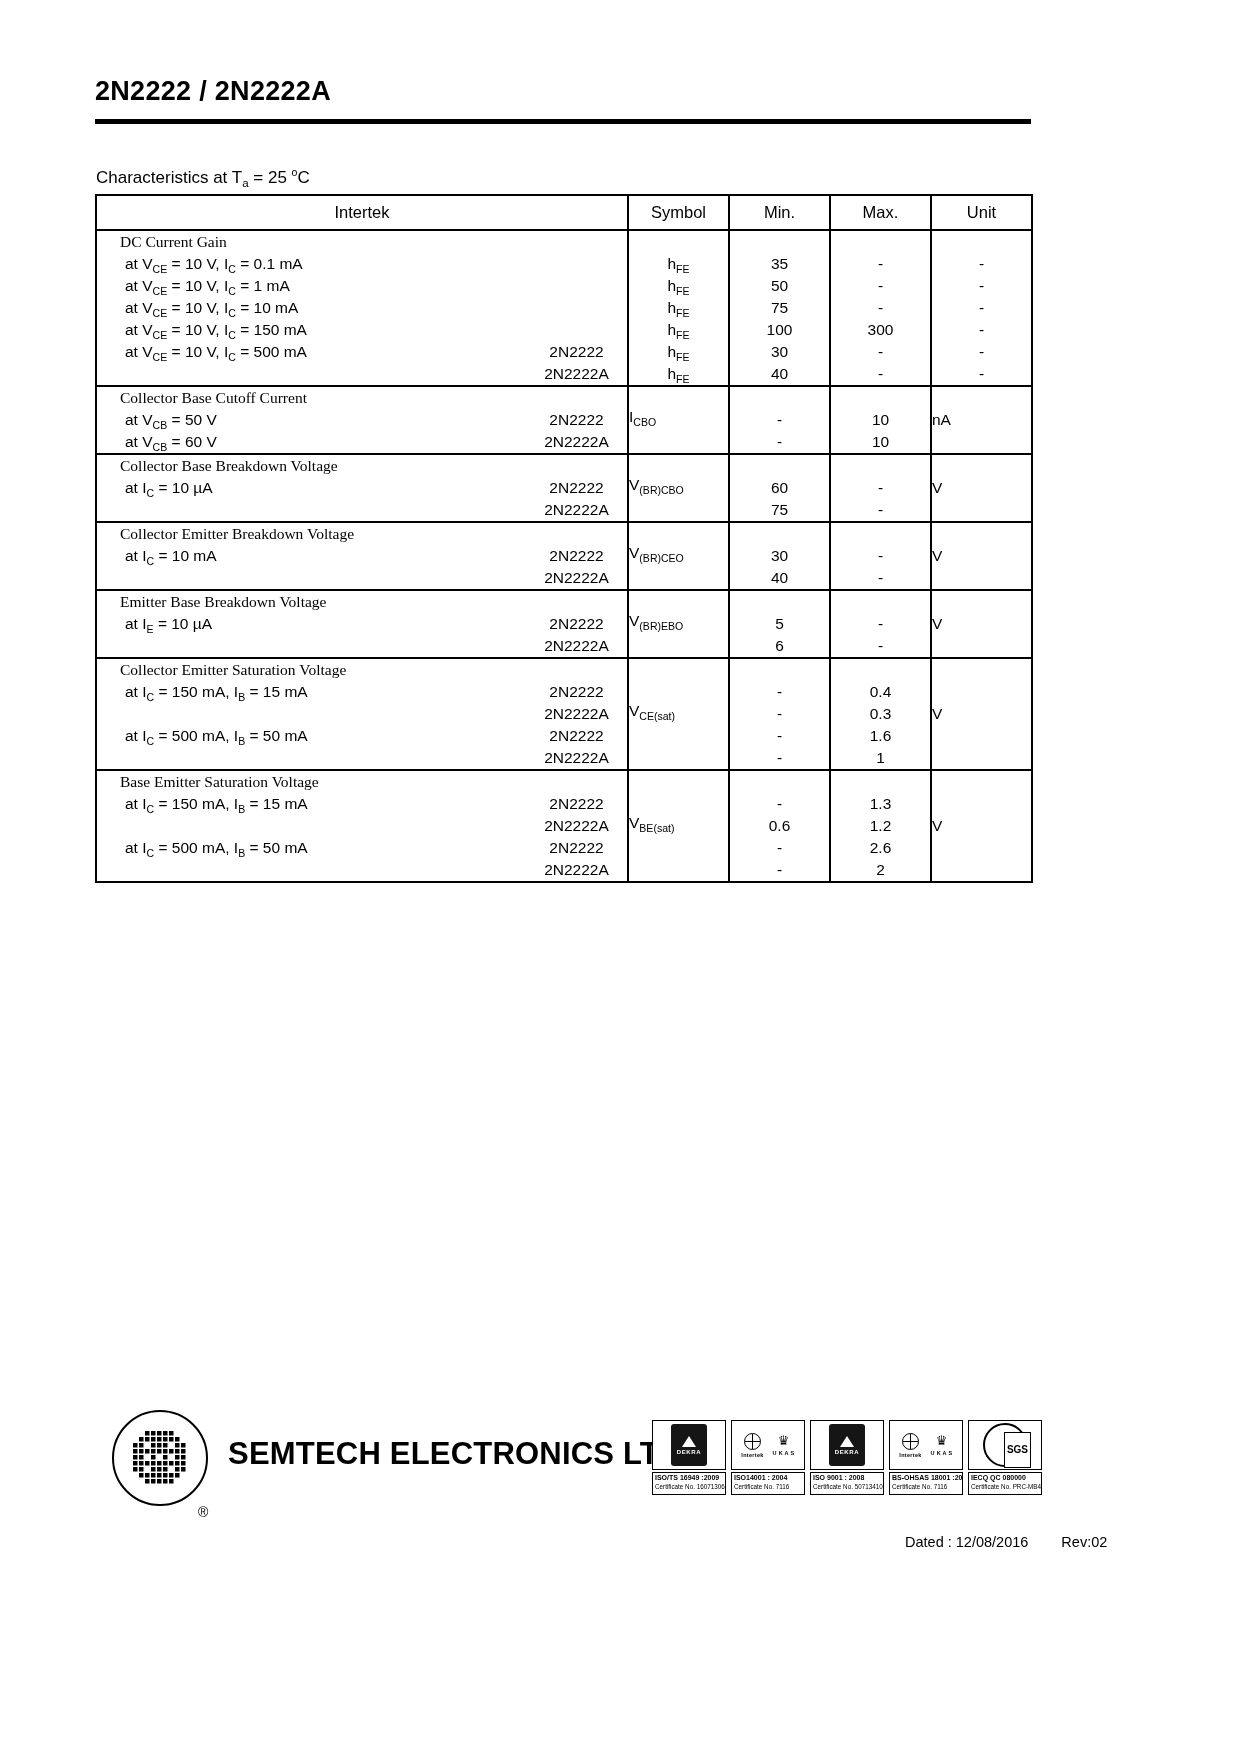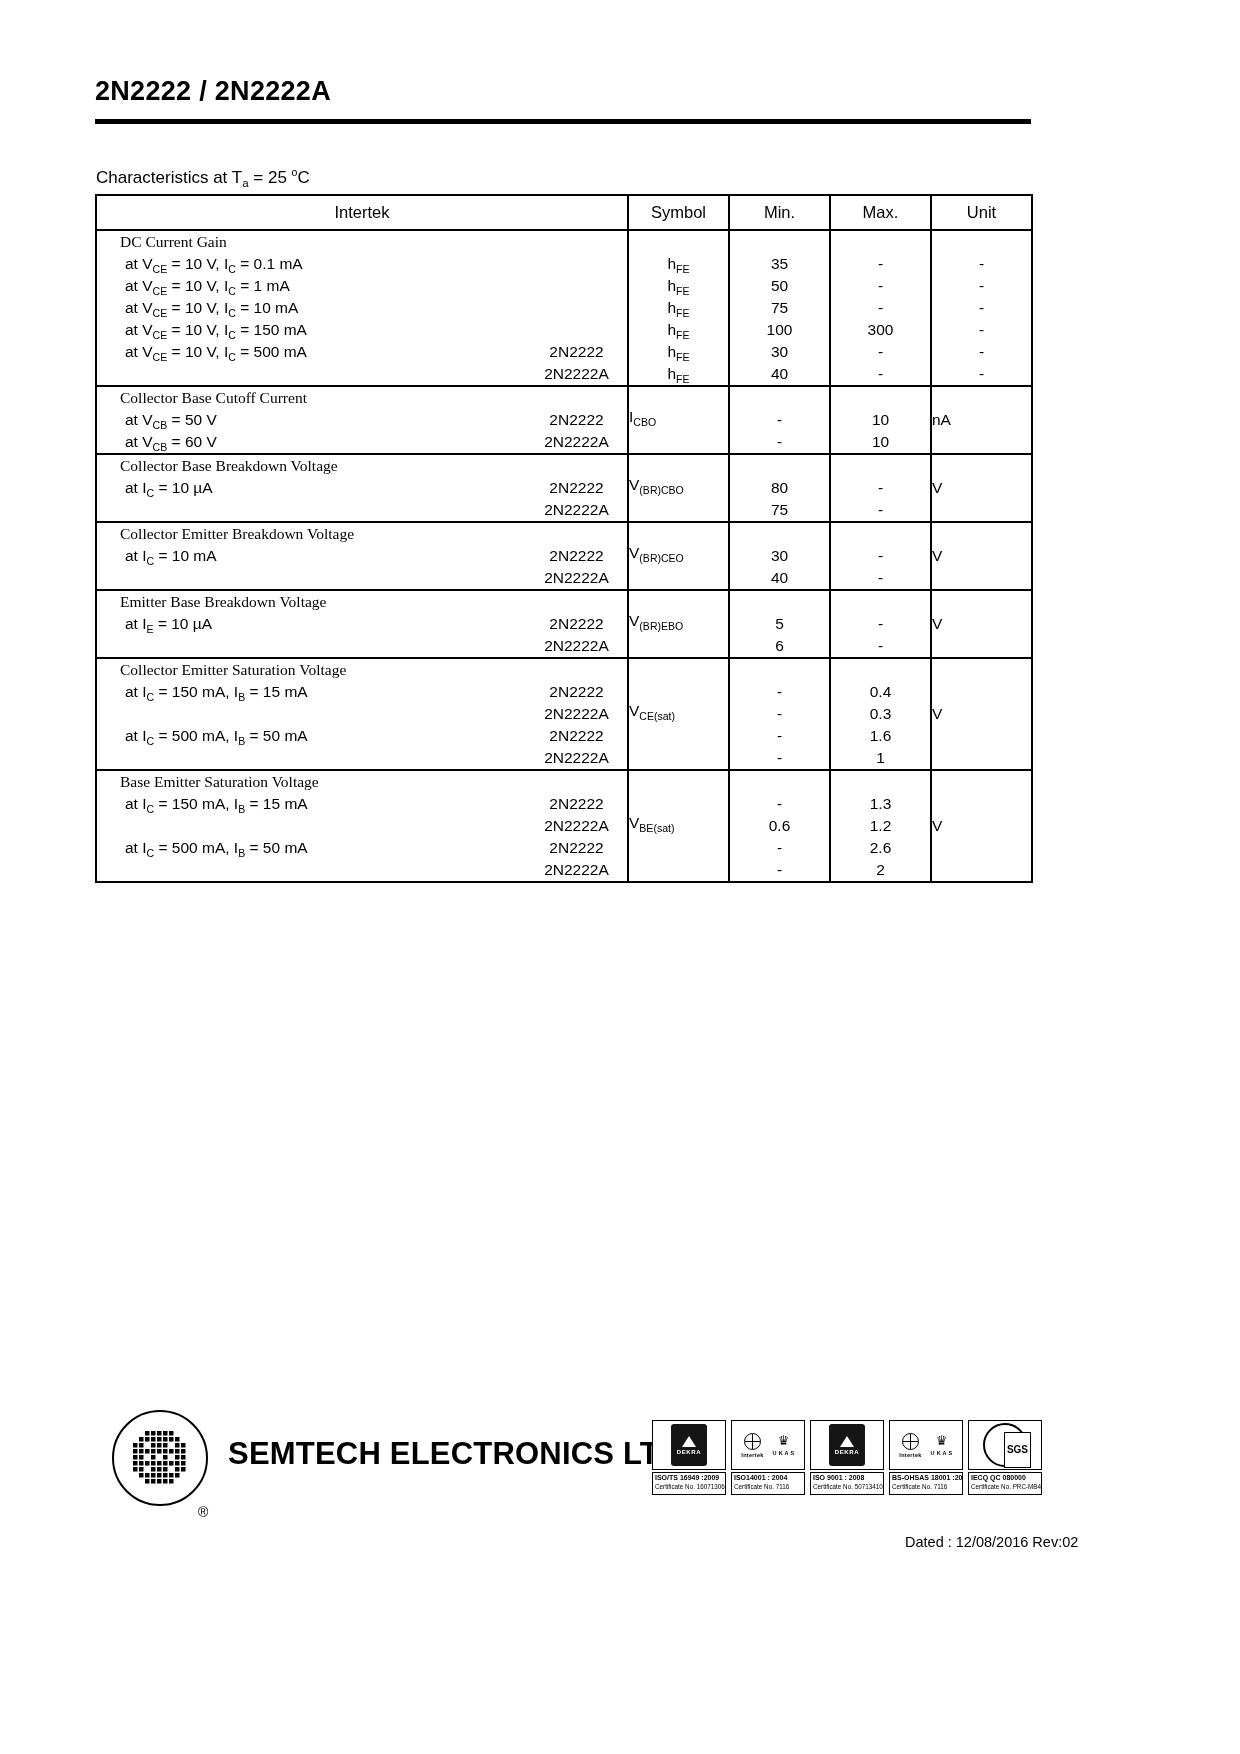--- a/index.html
+++ b/index.html
@@ -48,21 +48,21 @@
     background:
       linear-gradient(#000,#000) center/100% 1px no-repeat,
       linear-gradient(#000,#000) center/1px 100% no-repeat;}
   .crown{font-size:13px;line-height:14px;}
   .mini-label{font-size:5.5px;font-weight:700;letter-spacing:0.3px;}
   .sgs-seal{width:40px;height:40px;border:2px solid #000;border-radius:50%;position:relative;}
   .sgs-text{position:absolute;bottom:-3px;right:-6px;background:#fff;border:1px solid #000;font-size:10px;font-weight:700;padding:12px 2px;line-height:10px;}
   .badge-caption{margin-top:2px;border:1px solid #000;padding:1px 2px;height:19px;overflow:hidden;}
   .bl1{font-size:7px;font-weight:700;line-height:8.5px;white-space:nowrap;}
   .bl2{font-size:6.3px;line-height:8px;white-space:nowrap;}
-  .dated-line{left:905px;top:1534px;display:flex;gap:4px;font-size:14.5px;}
+  .dated-line{left:905px;top:1534px;display:flex;gap:33px;font-size:14.5px;}
 </style>
 </head>
 <body>
 
 <div class="page">
 
   <div class="abs doc-title">2N2222 / 2N2222A</div>
   <div class="abs title-rule"></div>
   <div class="abs section-title">Characteristics at T<sub>a</sub> = 25 <sup>o</sup>C</div>
 
@@ -184,21 +184,21 @@
             <div class="pline pcond">
               <span class="cond-text"></span>
               <span class="variant">2N2222A</span>
             </div>
           </td>
           <td class="cell sym-cell vcenter">
             <div class="cline">V<sub>(BR)CBO</sub></div>
           </td>
           <td class="cell val-cell">
             <div class="pline"></div>
-            <div class="pline">80</div>
+            <div class="pline">60</div>
             <div class="pline">75</div>
           </td>
           <td class="cell val-cell">
             <div class="pline"></div>
             <div class="pline">-</div>
             <div class="pline">-</div>
           </td>
           <td class="cell unit-cell vcenter">
             <div class="cline">V</div>
           </td>

